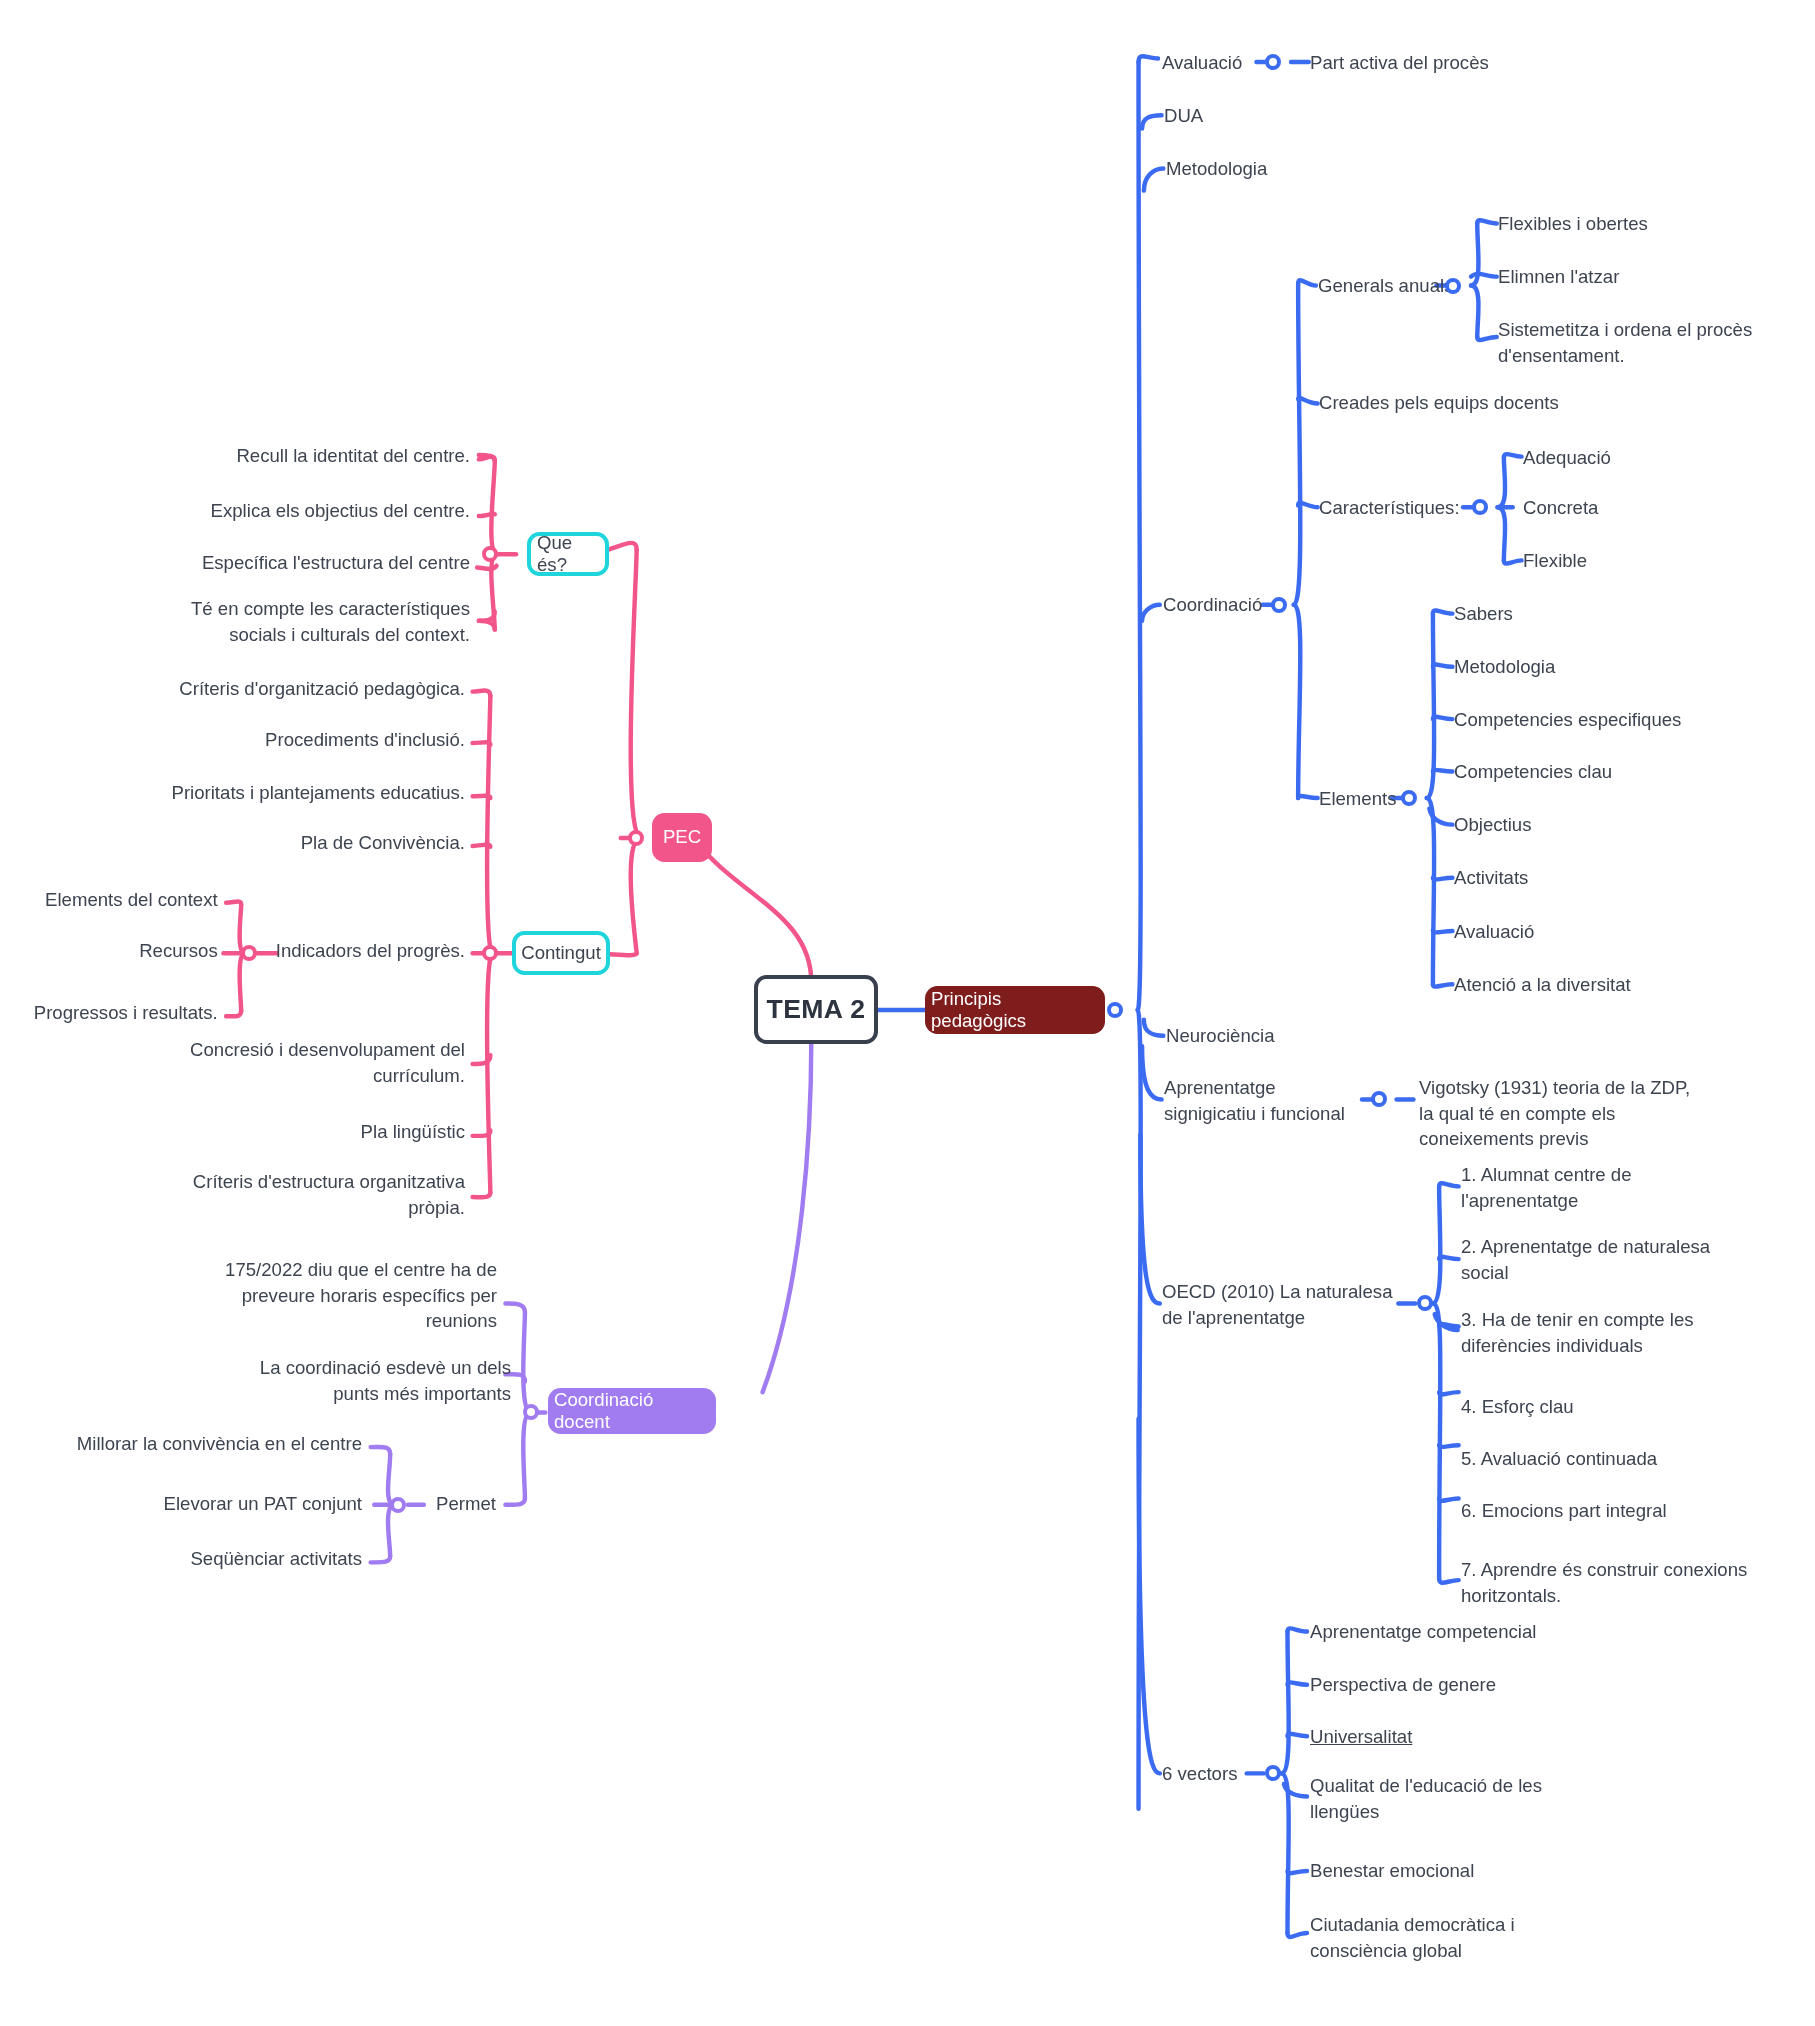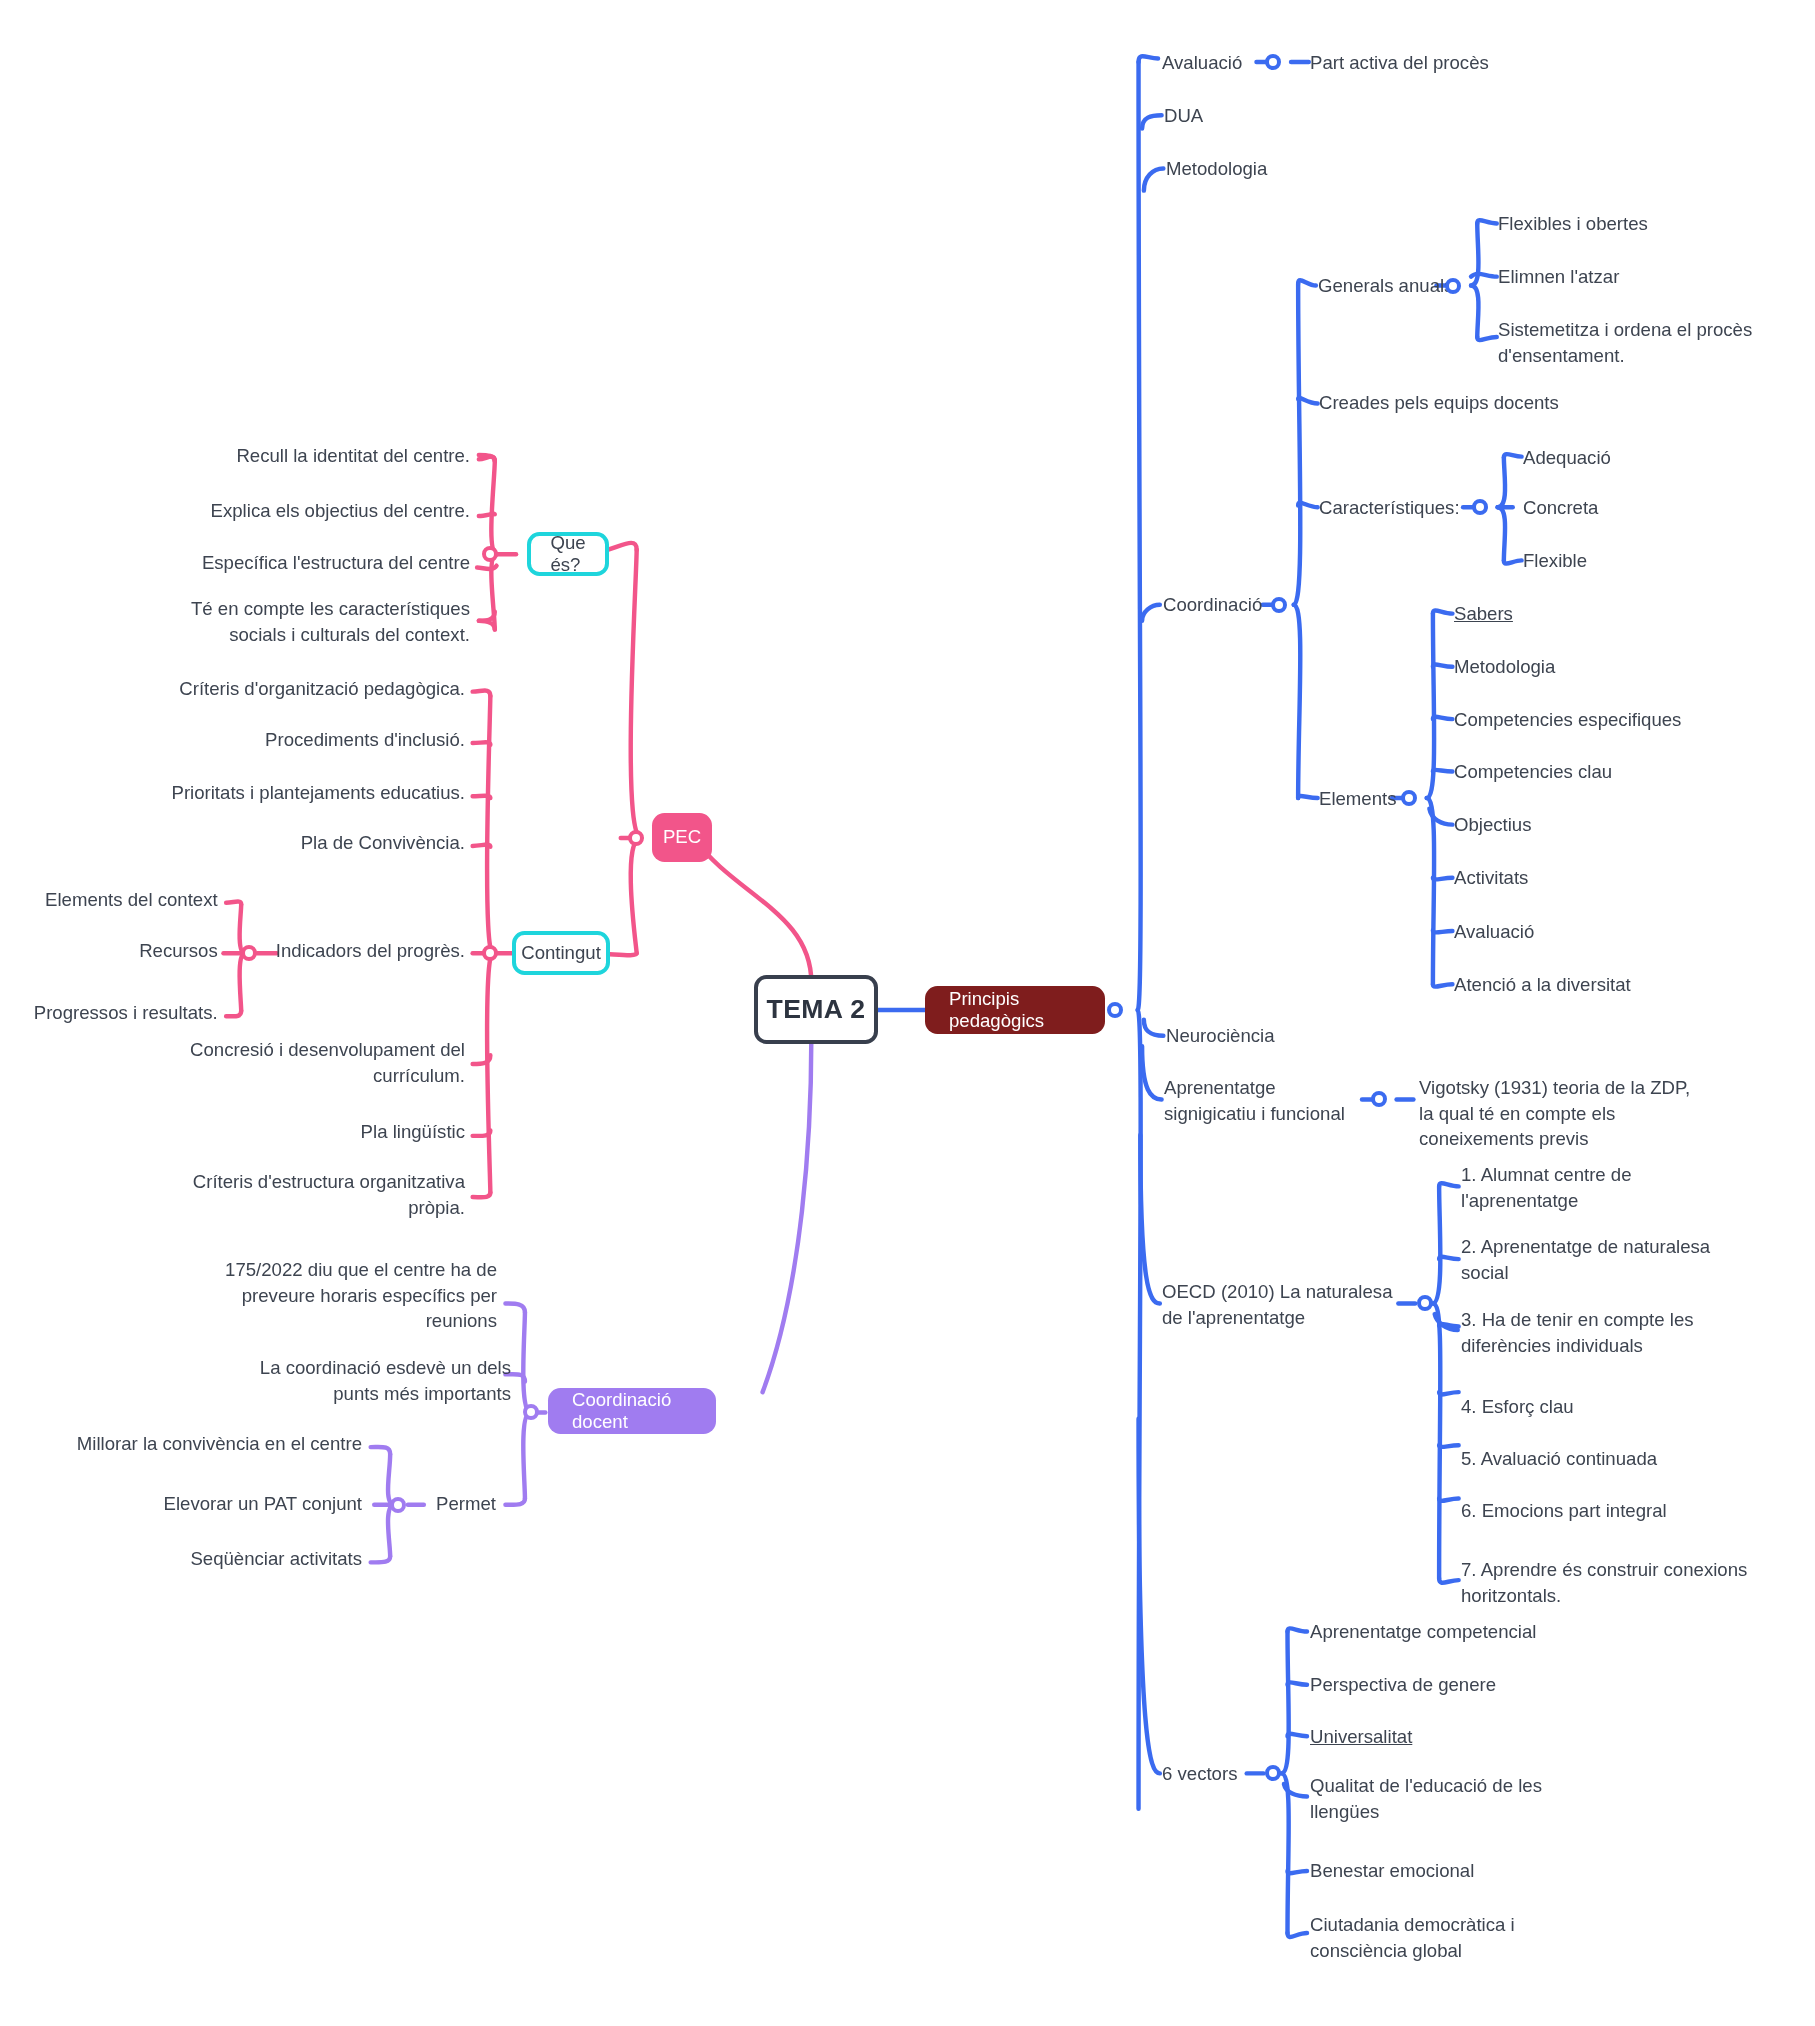--- a/index.html
+++ b/index.html
@@ -22,21 +22,21 @@
     position:absolute;
     border:4.4px solid #383f4d;border-radius:12.4px;background:#fff;
     color:#2d3440;font-size:26.6px;font-weight:bold;letter-spacing:0.4px;
     display:flex;align-items:center;justify-content:center;
     box-sizing:border-box;
   }
   
   .pill{
     position:absolute;border-radius:12.4px;box-sizing:border-box;
     display:flex;align-items:center;justify-content:center;
-    font-size:18.6px;line-height:1.2;padding:0 24px;
+    font-size:18.6px;line-height:1.2;padding:0 6px;
   }
   .pill.filled{color:#ffffff;}
   .pill.outline{background:#ffffff;}
 
   .dot{position:absolute;width:16px;height:16px;border-radius:50%;
        background:#ffffff;box-sizing:border-box;}
 </style>
 </head>
 <body>
 
@@ -276,21 +276,21 @@
 <div class="node r" style="left:1319px;top:390px;width:293px;"><span>Creades pels equips docents</span></div>
 
 <div class="node r" style="left:1319px;top:495px;width:177px;"><span>Característiques:</span></div>
 <div class="dot" style="left:1472px;top:499px;border:4.4px solid #3b6bf0;"></div>
 <div class="node r" style="left:1523px;top:445px;width:231px;"><span>Adequació</span></div>
 <div class="node r" style="left:1523px;top:495px;width:231px;"><span>Concreta</span></div>
 <div class="node r" style="left:1523px;top:548px;width:231px;"><span>Flexible</span></div>
 
 <div class="node r" style="left:1319px;top:786px;width:142px;"><span>Elements</span></div>
 <div class="dot" style="left:1401px;top:790px;border:4.4px solid #3b6bf0;"></div>
-<div class="node r" style="left:1454px;top:601px;width:266px;text-decoration:underline;"><span>Sabers</span></div>
+<div class="node r" style="left:1454px;top:601px;width:266px;"><span>Sabers</span></div>
 <div class="node r" style="left:1454px;top:654px;width:266px;"><span>Metodologia</span></div>
 <div class="node r" style="left:1454px;top:707px;width:284px;"><span>Competencies especifiques</span></div>
 <div class="node r" style="left:1454px;top:759px;width:284px;"><span>Competencies clau</span></div>
 <div class="node r" style="left:1454px;top:812px;width:266px;"><span>Objectius</span></div>
 <div class="node r" style="left:1454px;top:865px;width:266px;"><span>Activitats</span></div>
 <div class="node r" style="left:1454px;top:919px;width:266px;"><span>Avaluació</span></div>
 <div class="node r" style="left:1454px;top:972px;width:284px;"><span>Atenció a la diversitat</span></div>
 
 <div class="node r" style="left:1461px;top:1162px;width:284px;"><span>1. Alumnat centre de l'aprenentatge</span></div>
 <div class="node r" style="left:1461px;top:1234px;width:284px;"><span>2. Aprenentatge de naturalesa social</span></div>

